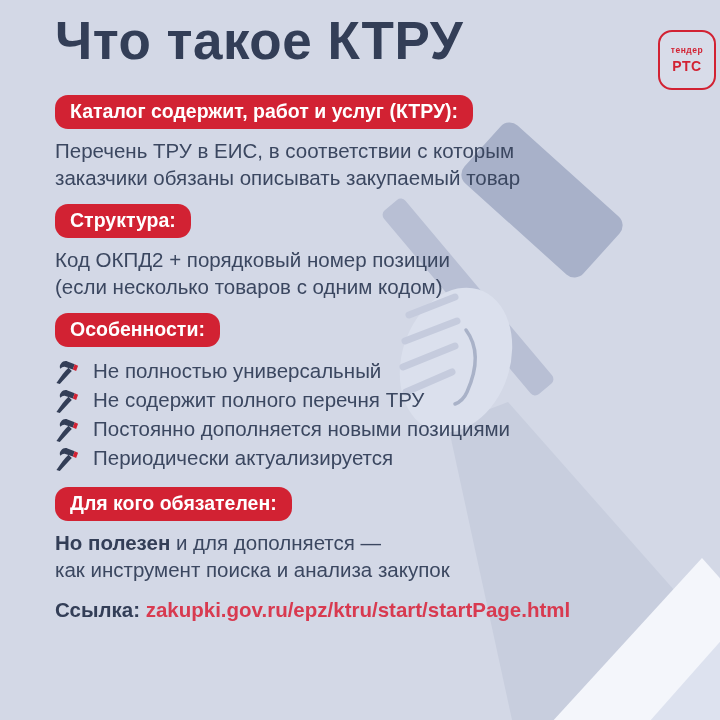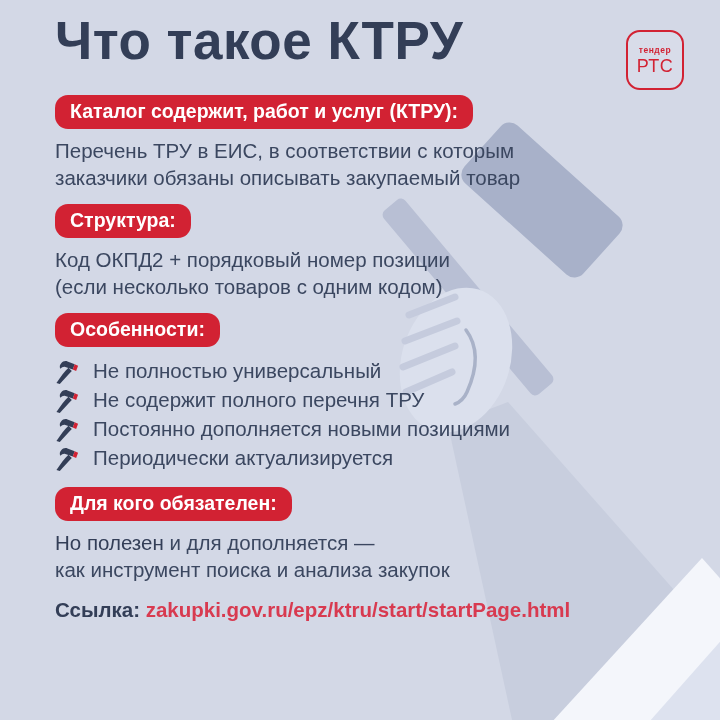--- a/index.html
+++ b/index.html
@@ -12,43 +12,43 @@
   html,body{width:720px; height:720px;}
   body{
     background:var(--bg);
     font-family:"Liberation Sans", sans-serif;
     color:var(--ink);
     overflow:hidden;
   }
   .poster{position:relative; width:720px; height:720px; overflow:hidden;}
   .bg-illustration{position:absolute; inset:0; z-index:0;}
   .logo{
-    position:absolute; top:30px; right:36px; width:58px; height:60px;
+    position:absolute; top:30px; right:4px; width:58px; height:60px;
     border:2.5px solid var(--badge); border-radius:14px;
     display:flex; flex-direction:column; align-items:center; justify-content:center;
     color:var(--badge); z-index:2; background:rgba(255,255,255,0.12);
   }
   .logo-small{font-size:8.5px; font-weight:700; letter-spacing:0.5px; margin-bottom:1px;}
-  .logo-big{font-size:18px; font-weight:400; letter-spacing:0.5px; line-height:20px;}
+  .logo-big{font-size:14px; font-weight:700; letter-spacing:0.5px; line-height:20px;}
   .content{position:absolute; left:55px; top:12px; width:565px; z-index:1;}
   h1.title{
     font-size:53px; line-height:58px; font-weight:800;
     color:var(--ink); letter-spacing:0.5px; margin:0 0 25px;
   }
   .badge{
     display:inline-block; background:var(--badge); color:#ffffff;
     font-size:19.5px; font-weight:700; line-height:23px;
     padding:5px 15px 6px; border-radius:13px; margin:0 0 8px;
   }
   .para{
     font-size:20.5px; line-height:27px; font-weight:500;
     color:var(--ink-body); margin:0 0 13px;
   }
   .para .line{display:block;}
-  .para b{color:var(--ink); font-weight:400;}
+  .para b{color:var(--ink); font-weight:700;}
   .bullets{margin:4px 0 12px;}
   .bullet{display:flex; height:29px;}
   .bullet .hammer{width:25px; height:25px; flex:0 0 25px; margin-right:13px;}
   .bullet .bullet-text{font-size:20.5px; font-weight:500; color:var(--ink-body);}
   .link-row{font-size:20.5px; line-height:27px; font-weight:700; color:var(--ink); margin-top:13px;}
   .link-row a{color:var(--link); text-decoration:none; font-weight:600; cursor:pointer;}
   .mixed{margin-bottom:0;}
 </style>
 </head>
 <body>

